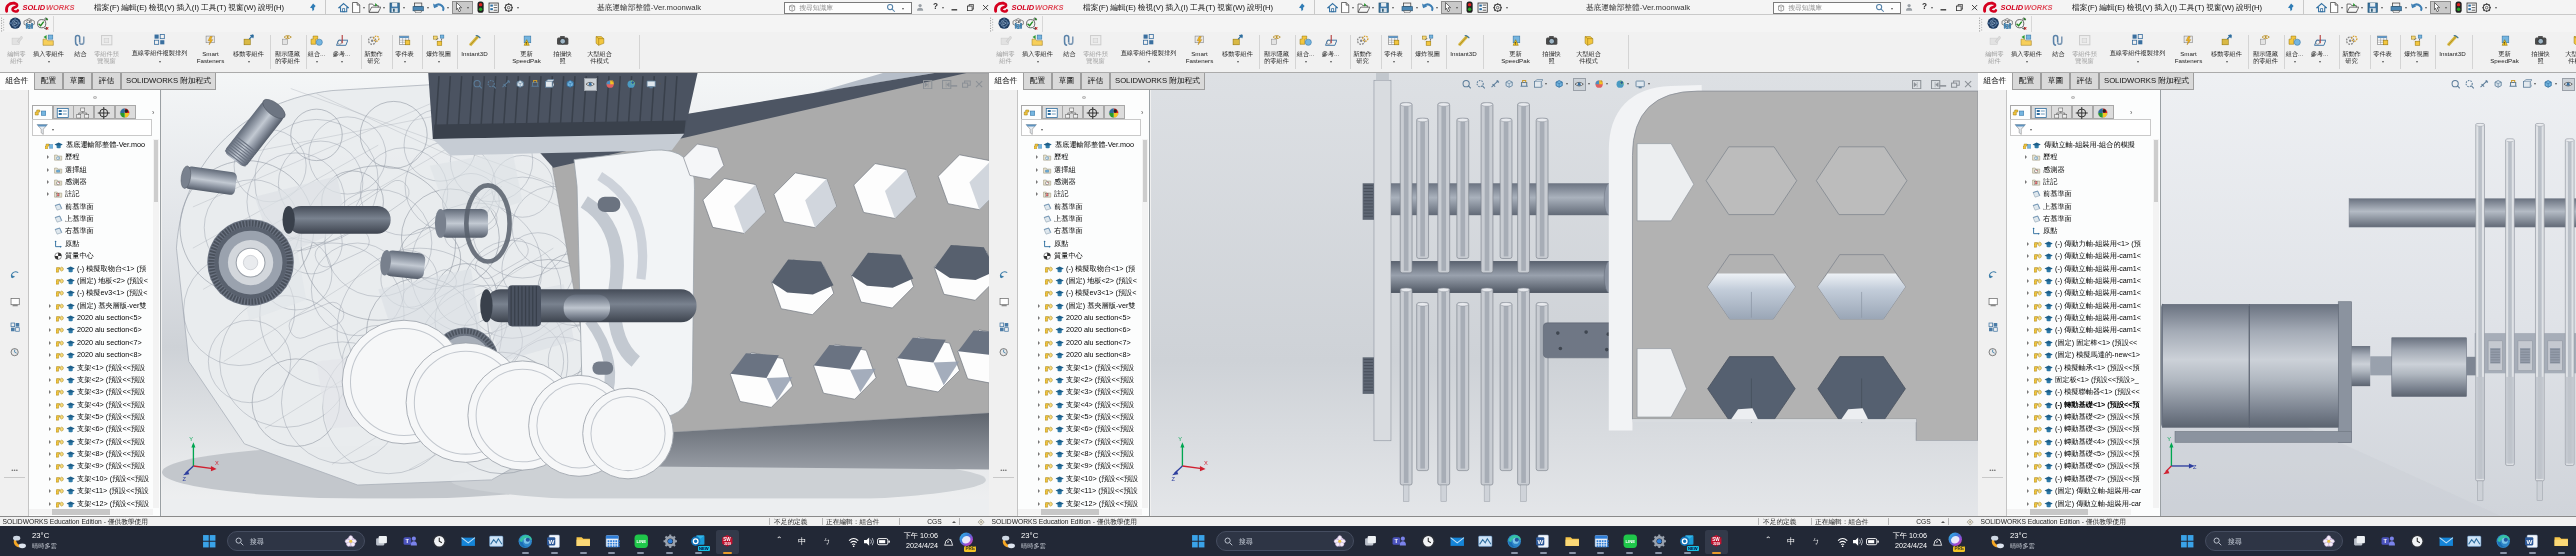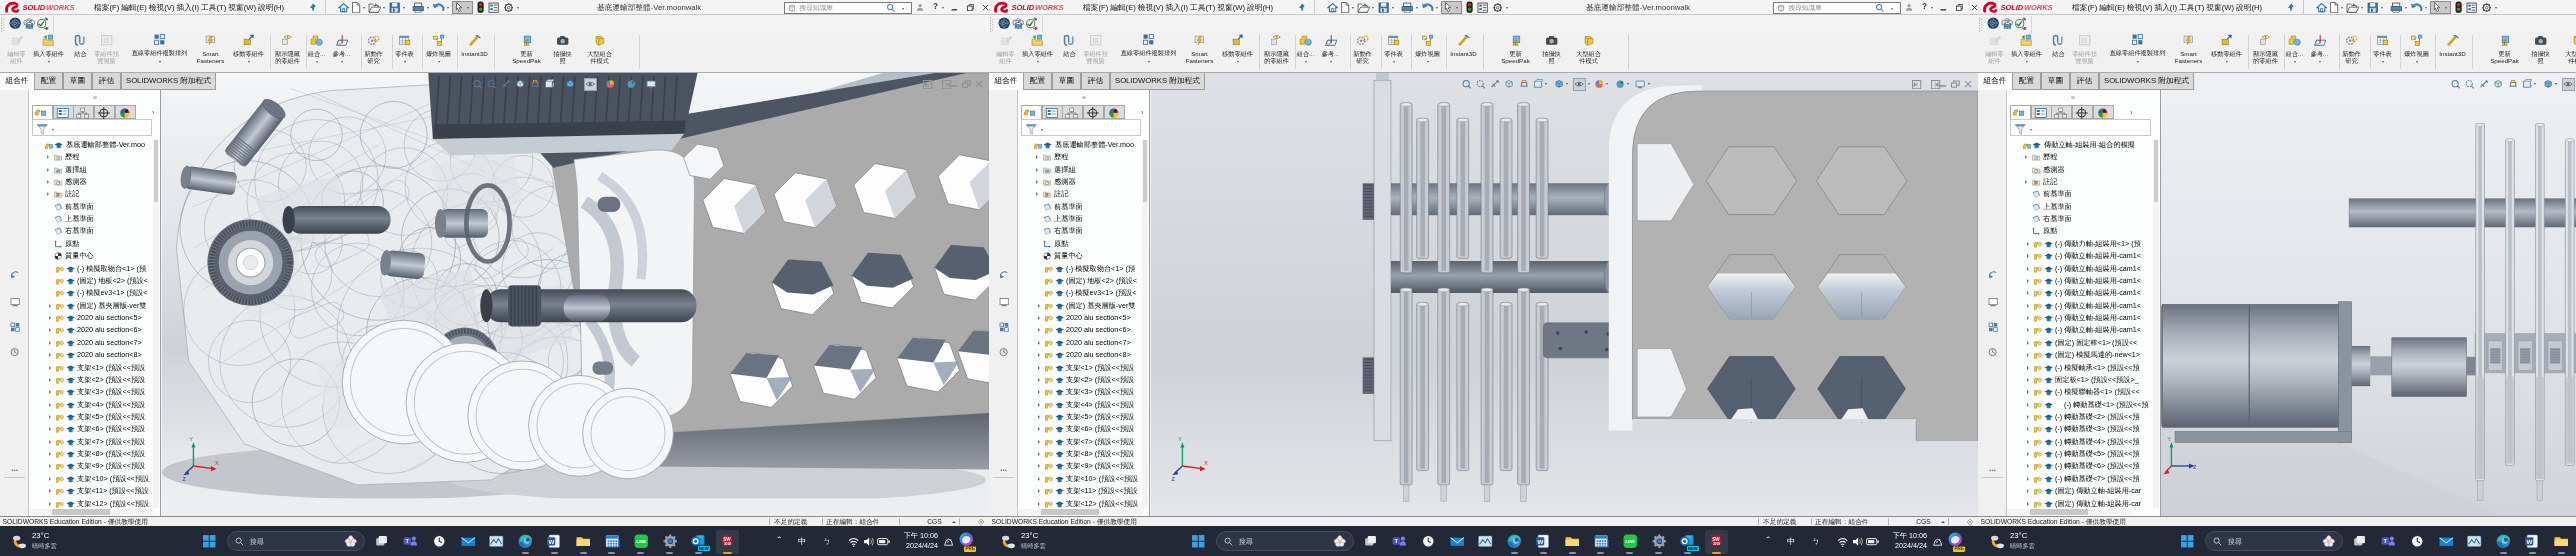--- a/index.html
+++ b/index.html
@@ -2941,21 +2941,21 @@
       <div class="trow" style="top:309px;left:0;width:100%;">
         <div class="ex" style="left:19.6px;"></div>
         <svg class="abs" style="left:27px;top:2.1px;" width="8.8" height="8.2" viewBox="0 0 17 16">
           <path d="M1 5 h6 v3 h-2 v6 h-5 v-6 h1 Z" fill="#f3c63f" stroke="#937306" stroke-width=".8"></path>
           <path d="M8 6 l3 -2 3 2 v4 l-3 2 -3 -2 Z" fill="#f7da7a" stroke="#937306" stroke-width=".8"></path>
         </svg>
         <svg class="abs" style="left:37px;top:2.1px;" width="9.3" height="8.2" viewBox="0 0 18 16">
           <path d="M1 7 L9 3 L17 7 L9 11 Z" fill="#1d5f8a"></path>
           <path d="M5 9 L5 13 Q9 15.5 13 13 L13 9" fill="#2d7aa8"></path>
         </svg>
-        <div class="abs" style="left:57px;top:0;">(-) 轉動基礎&lt;1&gt; (預設&lt;&lt;預</div>
+        <div class="abs" style="left:48px;top:0;font-weight:bold;">(-) 轉動基礎&lt;1&gt; (預設&lt;&lt;預</div>
       </div>
       <div class="trow" style="top:321px;left:0;width:100%;">
         <div class="ex" style="left:19.6px;"></div>
         <svg class="abs" style="left:27px;top:2.1px;" width="8.8" height="8.2" viewBox="0 0 17 16">
           <path d="M1 5 h6 v3 h-2 v6 h-5 v-6 h1 Z" fill="#f3c63f" stroke="#937306" stroke-width=".8"></path>
           <path d="M8 6 l3 -2 3 2 v4 l-3 2 -3 -2 Z" fill="#f7da7a" stroke="#937306" stroke-width=".8"></path>
         </svg>
         <svg class="abs" style="left:37px;top:2.1px;" width="9.3" height="8.2" viewBox="0 0 18 16">
           <path d="M1 7 L9 3 L17 7 L9 11 Z" fill="#1d5f8a"></path>
           <path d="M5 9 L5 13 Q9 15.5 13 13 L13 9" fill="#2d7aa8"></path>

